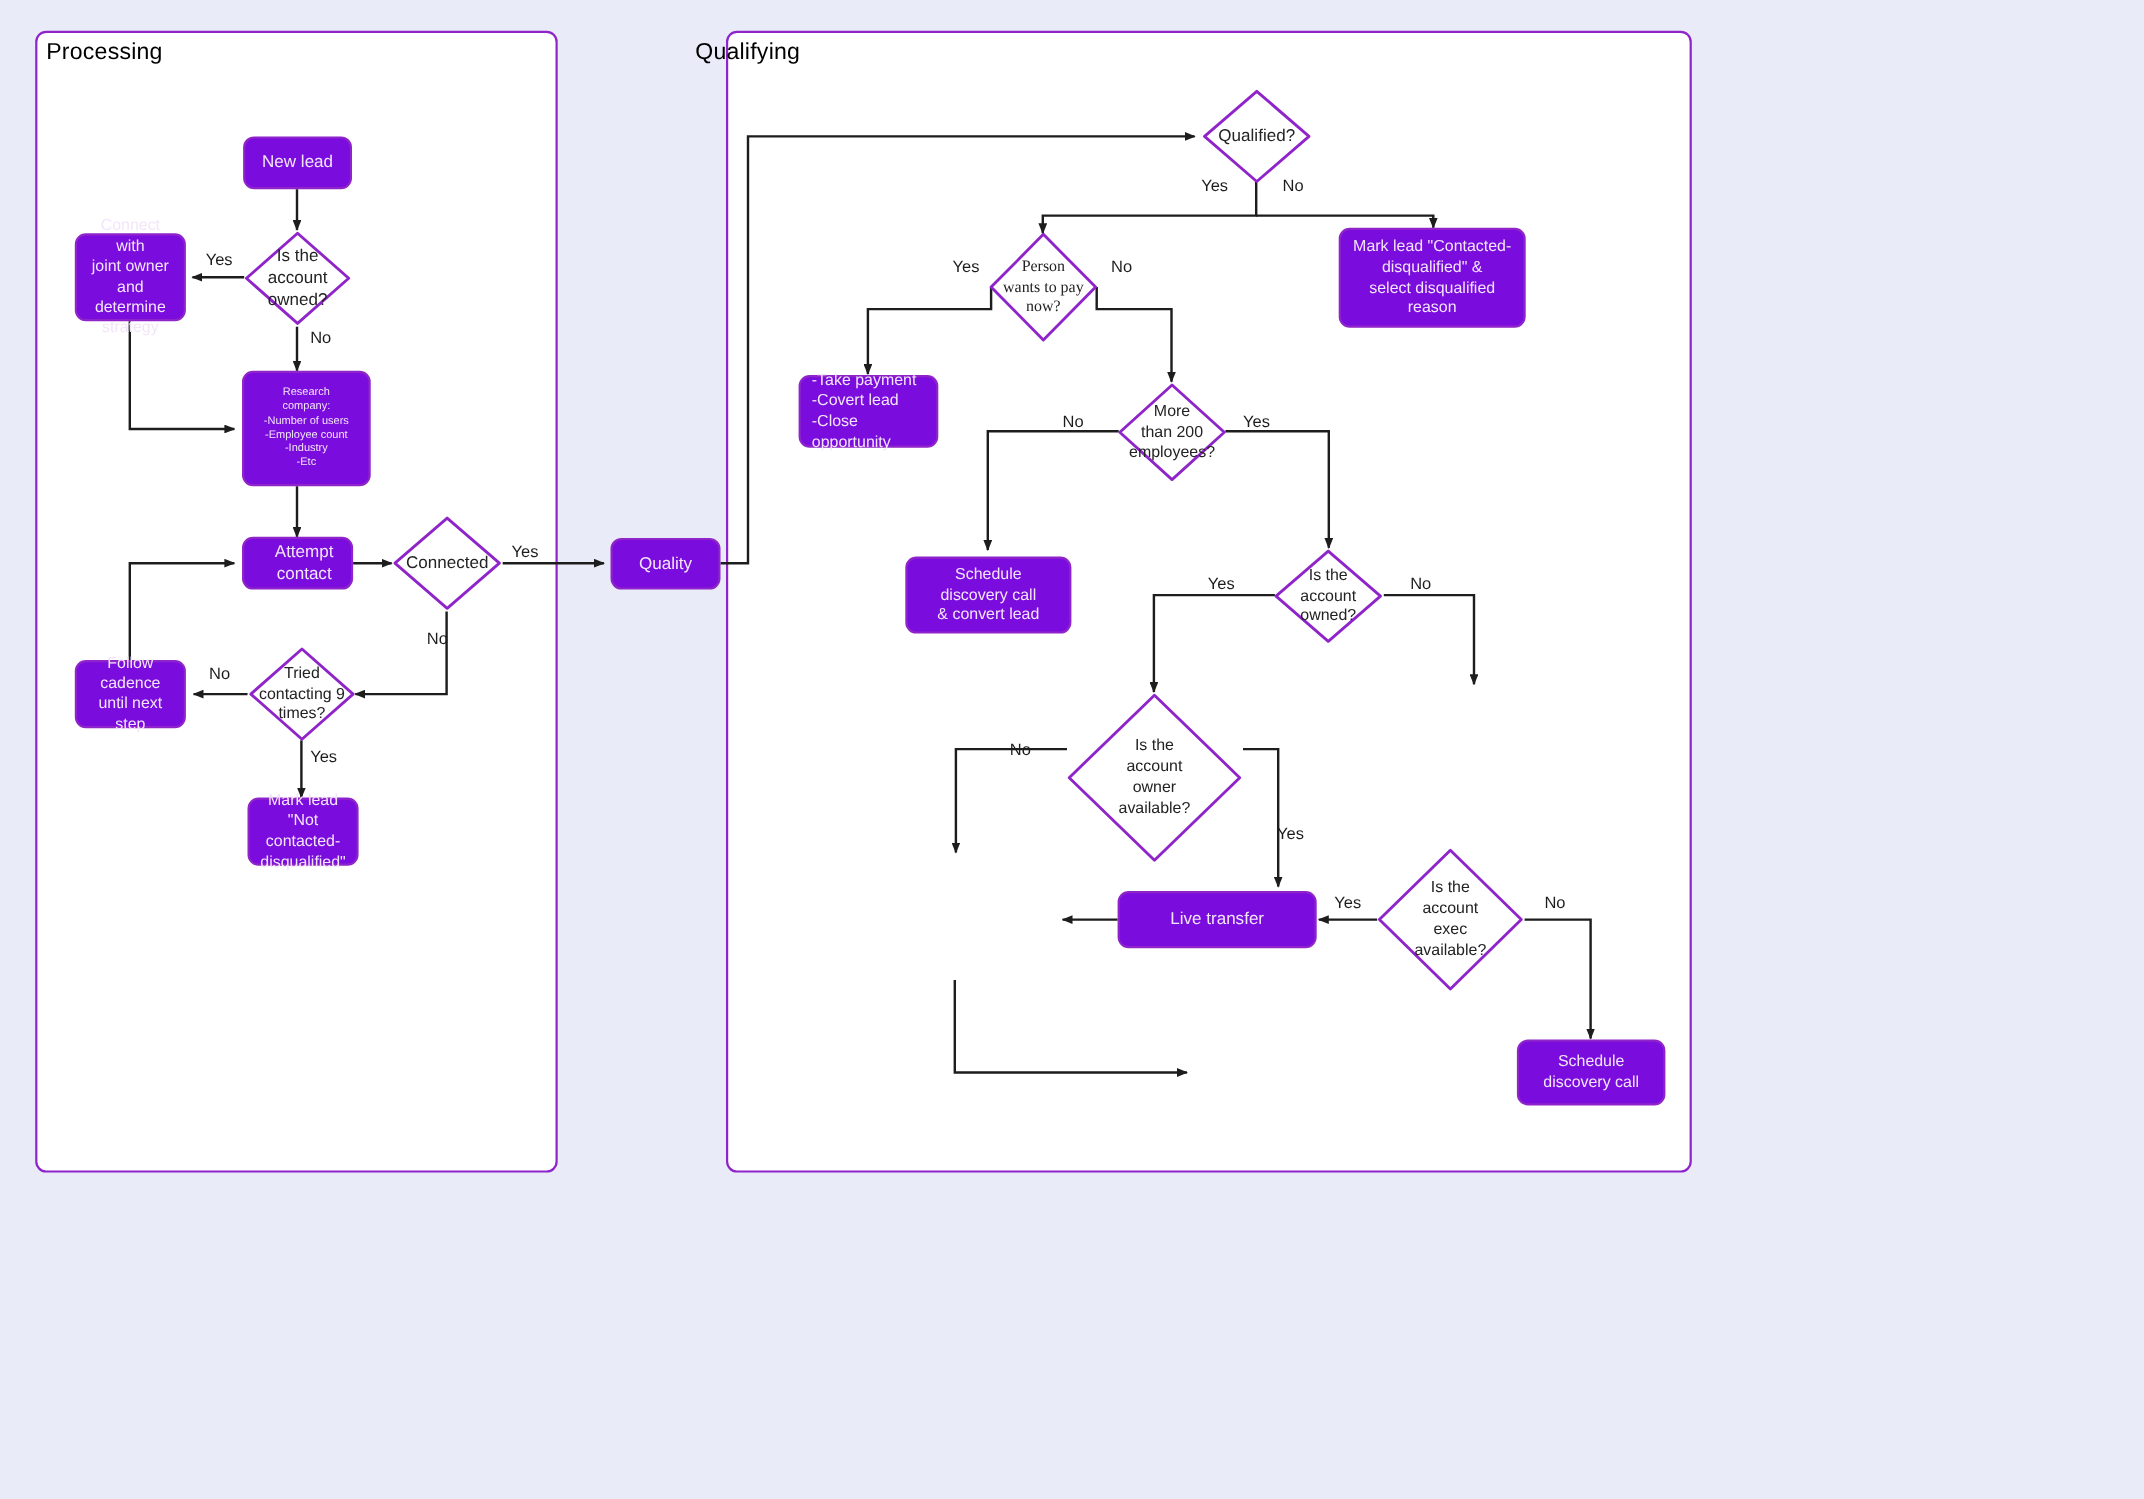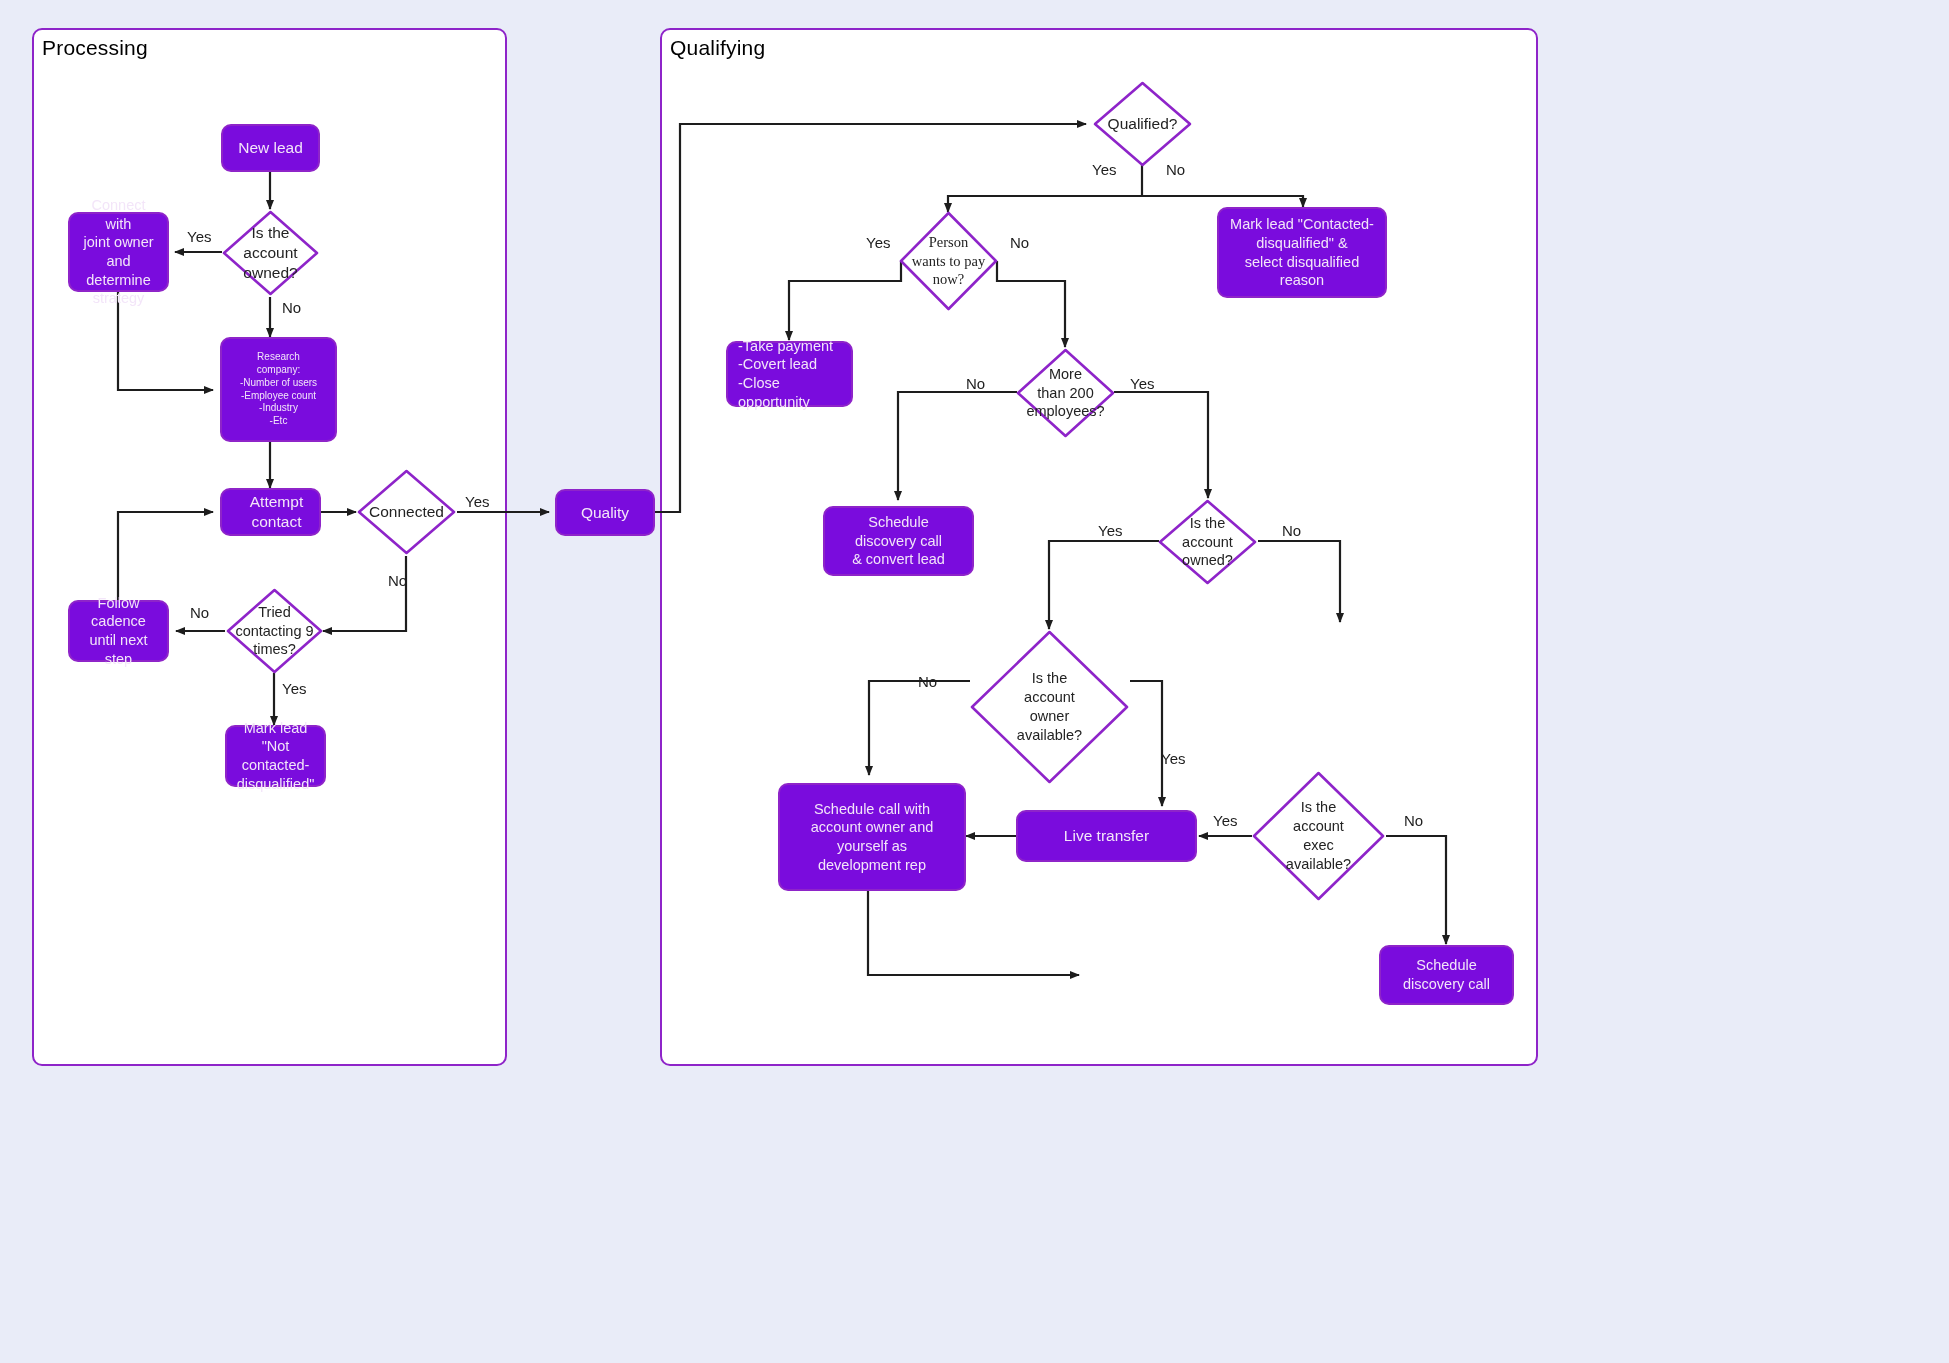--- a/index.html
+++ b/index.html
@@ -68,21 +68,21 @@
 </style>
 </head>
 <body>
 
 <div id="stage">
 
   <div class="lane" style="left:32px;top:28px;width:475px;height:1038px;"></div>
   <div class="lane-title" style="left:42px;top:36px;">Processing</div>
 
   <div class="lane" style="left:660px;top:28px;width:878px;height:1038px;"></div>
-  <div class="lane-title" style="left:670px;top:36px;">Qualifying</div>
+  <div class="lane-title" style="left:632px;top:36px;">Qualifying</div>
 
   <svg id="edges">
     <defs>
       <marker id="ah" markerWidth="10" markerHeight="8" refX="9" refY="4" orient="auto" markerUnits="userSpaceOnUse">
         <path d="M0,0 L10,4 L0,8 z" fill="#1d1d1d"></path>
       </marker>
     </defs>
     <g fill="none" stroke="#1d1d1d" stroke-width="2.2" marker-end="url(#ah)">
 
       <path d="M270,172 L270,209"></path>
@@ -241,24 +241,20 @@
   <div class="dec-wrap" style="left:968px;top:628px;width:163px;height:158px;">
     <svg width="163" height="158">
       <polygon points="81.5,4 159,79 81.5,154 4,79" fill="#ffffff" stroke="#8e24c9" stroke-width="2.6" stroke-linejoin="round"></polygon>
     </svg>
     <div class="dec-label" style="font-size:14.5px;">Is the
 account
 owner
 available?</div>
   </div>
 
-  <div class="node proc" style="left:778px;top:783px;width:188px;height:108px;font-size:14.5px;">Schedule call with
-account owner and
-yourself as
-development rep</div>
 
   <div class="node proc" style="left:1016px;top:810px;width:181px;height:52px;">Live transfer</div>
 
   <div class="dec-wrap" style="left:1250px;top:769px;width:137px;height:134px;">
     <svg width="137" height="134">
       <polygon points="68.5,4 133,67 68.5,130 4,67" fill="#ffffff" stroke="#8e24c9" stroke-width="2.6" stroke-linejoin="round"></polygon>
     </svg>
     <div class="dec-label" style="font-size:14.5px;">Is the
 account
 exec

